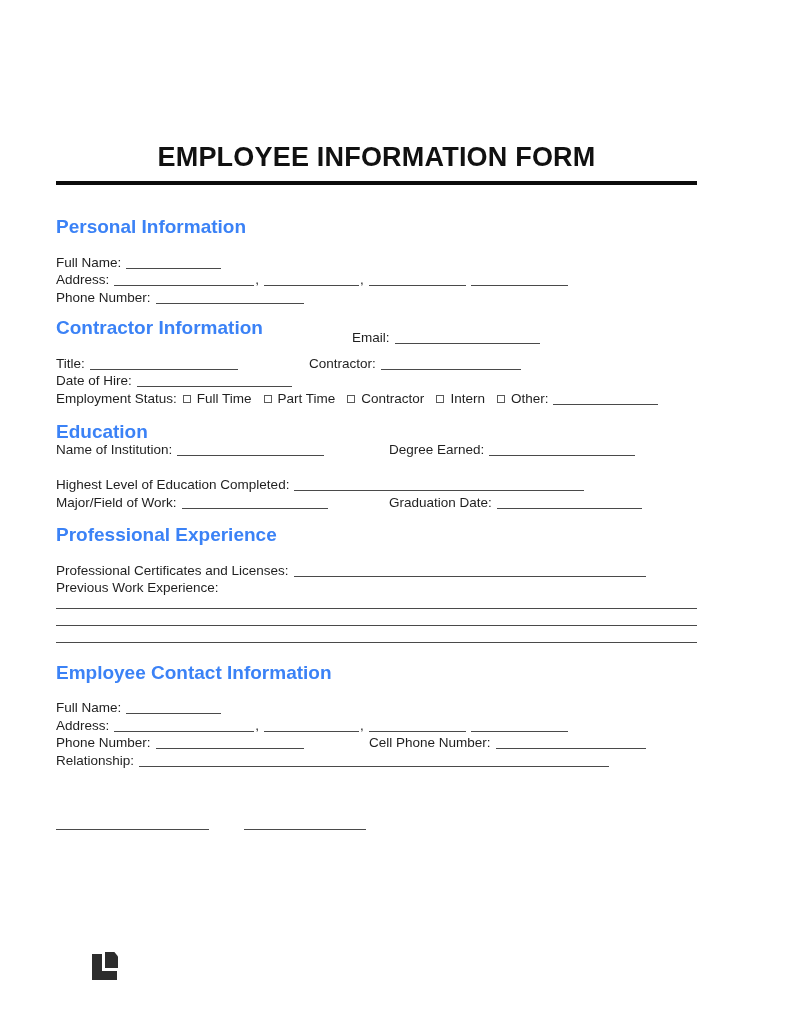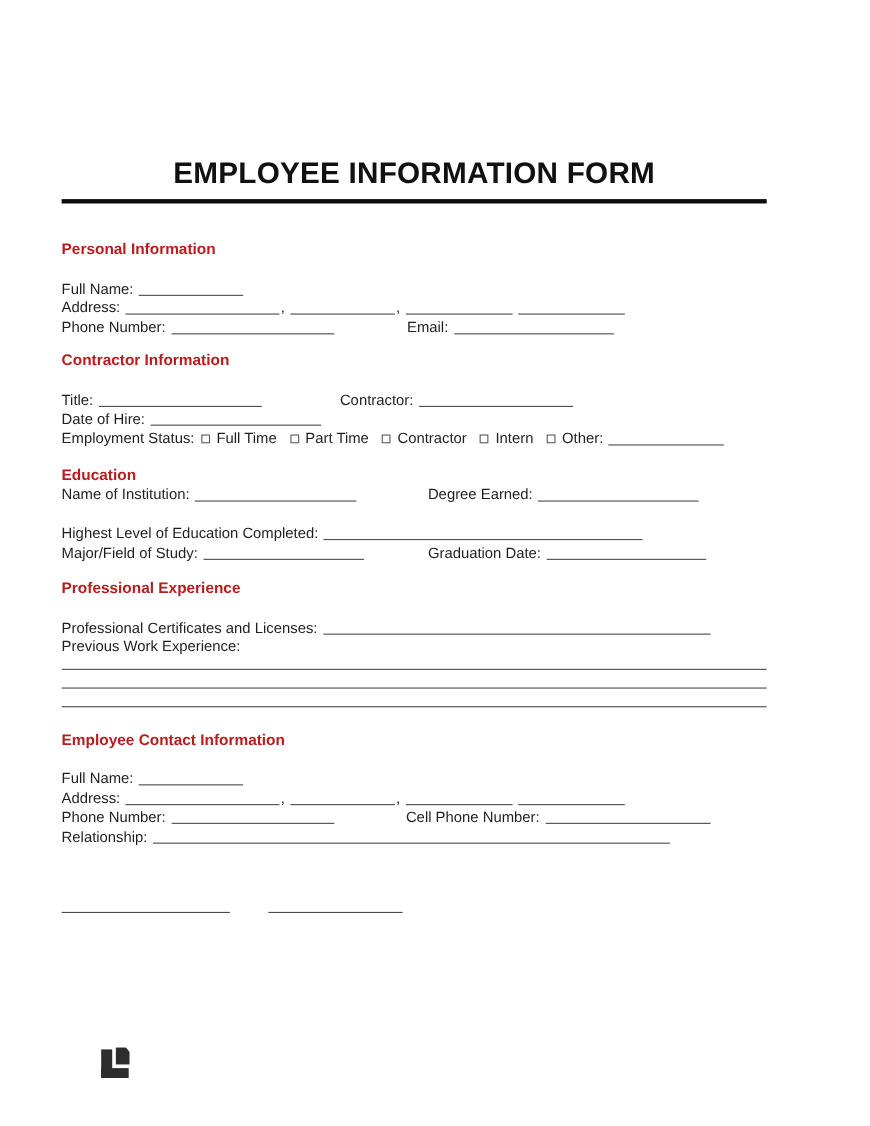--- a/index.html
+++ b/index.html
@@ -24,23 +24,23 @@
     line-height:30px;
     color:#111;
     letter-spacing:0.2px;
     white-space:nowrap;
   }
   .title-rule { margin-top:9px; height:4px; background:#0c0c0c; }
 
   
   .section-heading {
     font-weight:bold;
-    font-size:14px;
+    font-size:19px;
     line-height:17.5px;
-    color:#b91c1c;
+    color:#3b82f6;
   }
   .sh-personal   { margin-top:33px; }
   .sh-employment { margin-top:13px; }
   .sh-education  { margin-top:16px; }
   .sh-experience { margin-top:15px; }
   .sh-emergency  { margin-top:21px; }
 
   .row {
     position:relative;
     line-height:17.5px;
@@ -67,21 +67,21 @@
   .w150 { width:150px; }
   .w155 { width:155px; }
   .w97  { width:97px; }
   .w105 { width:105px; }
   .w290 { width:290px; }
   .w352 { width:352px; }
   .w470 { width:470px; }
 
   .col2 { position:absolute; top:0; }
   .col2-dept { left:253px; }
-  .col2-email { left:314px; }
+  .col2-email { left:296px;margin-top:40px; }
   .col2-edu { left:333px; }
   .col2-cell { left:313px; }
 
   
   .opt { margin-left:12px; }
   .opt-first { margin-left:6px; }
   .cb {
     display:inline-block;
     width:8px; height:8px;
     border:1px solid #5a5a5a;
@@ -154,21 +154,21 @@
 
     <div class="section-heading sh-education">Education</div>
     <div class="row">
       <span>Name of Institution:</span><span class="blank w147"></span>
       <span class="col2 col2-edu"><span>Degree Earned:</span><span class="blank w146"></span></span>
     </div>
     <div class="row first-row">
       <span>Highest Level of Education Completed:</span><span class="blank w290"></span>
     </div>
     <div class="row">
-      <span>Major/Field of Study:</span><span class="blank w146"></span>
+      <span>Major/Field of Work:</span><span class="blank w146"></span>
       <span class="col2 col2-edu"><span>Graduation Date:</span><span class="blank w145"></span></span>
     </div>
 
     <div class="section-heading sh-experience">Professional Experience</div>
     <div class="row first-row">
       <span>Professional Certificates and Licenses:</span><span class="blank w352"></span>
     </div>
     <div class="row">
       <span>Previous Work Experience:</span>
     </div>

